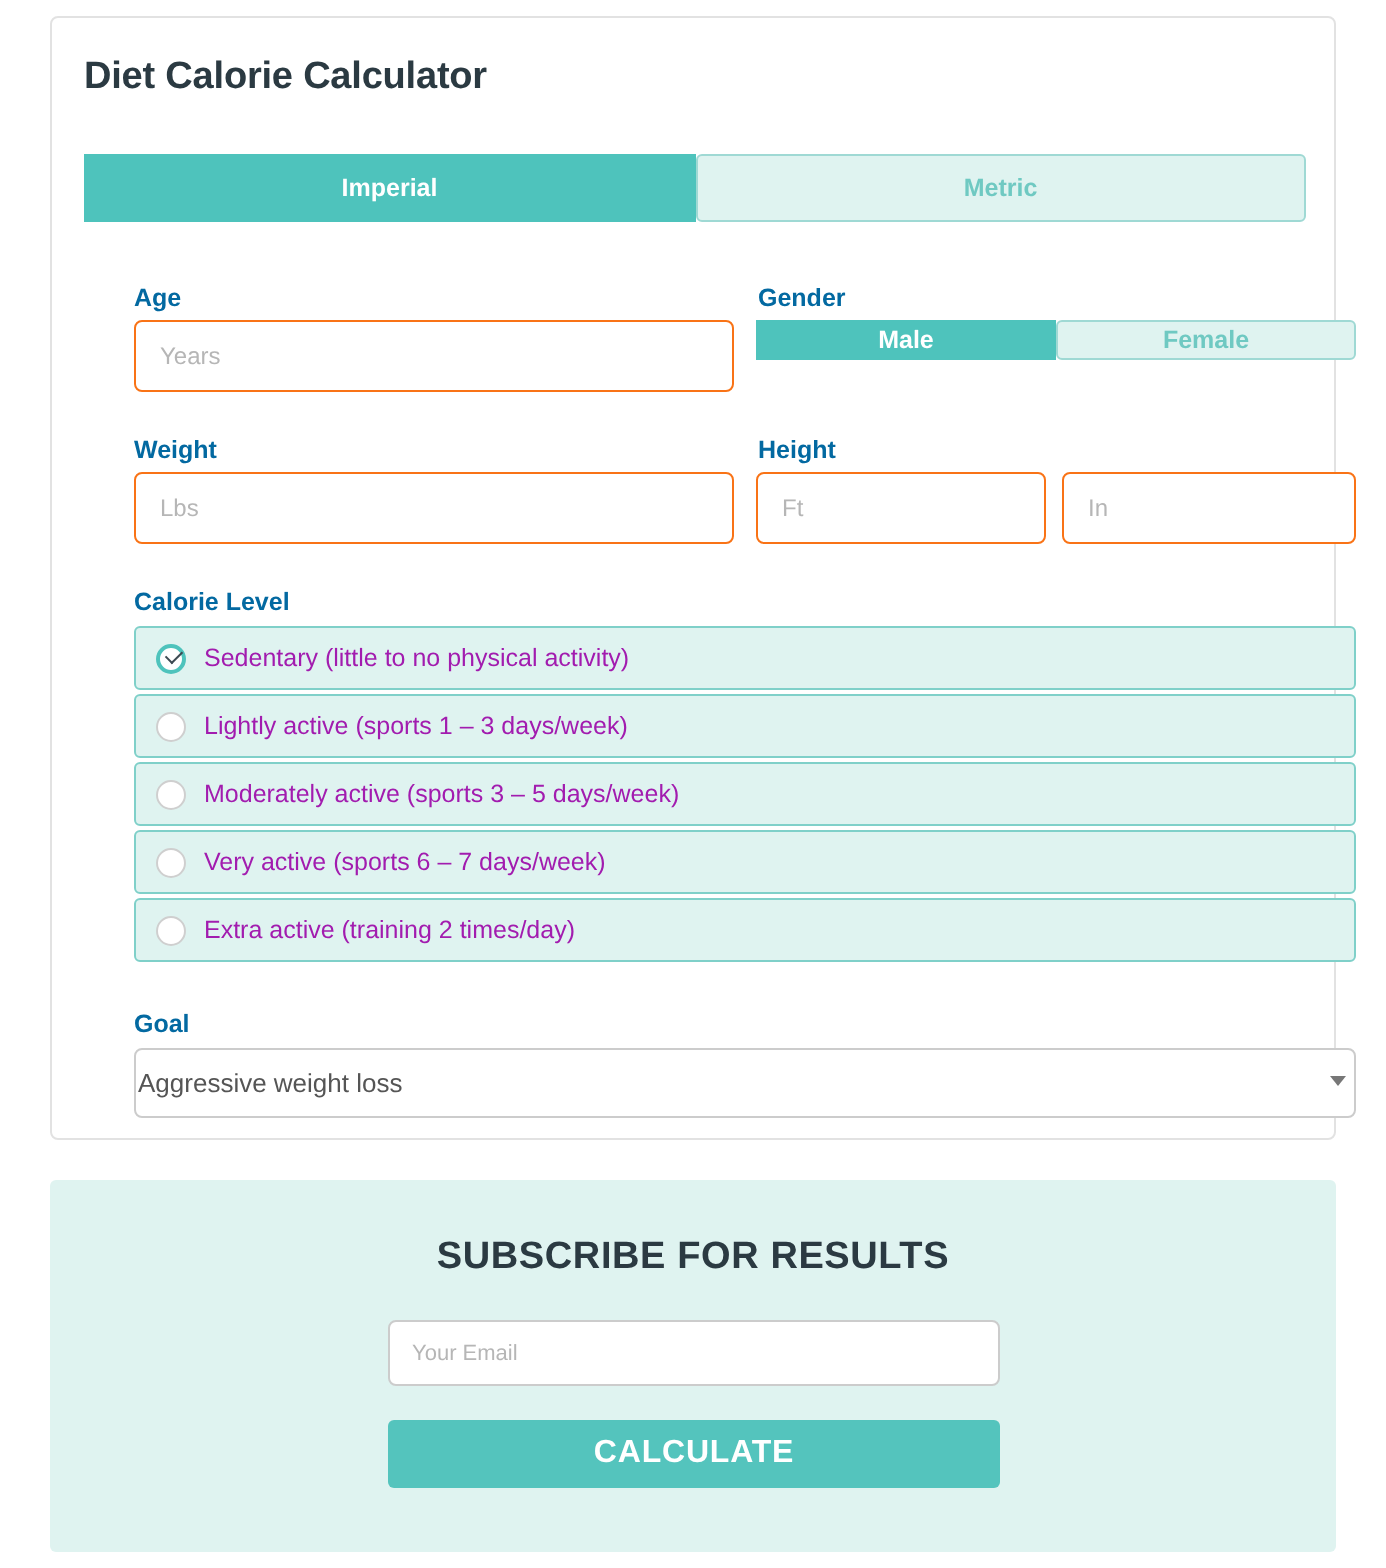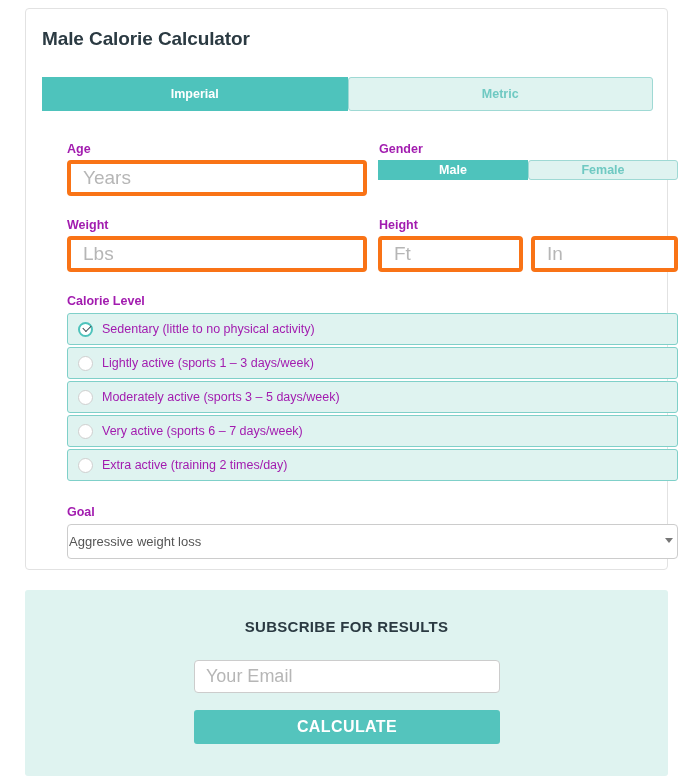--- a/index.html
+++ b/index.html
@@ -56,28 +56,28 @@
     color: #6fc9c2;
     border: 1px solid #9fd9d4;
     border-radius: 3px;
   }
 
   
   .label {
     position: absolute;
     font-size: 12.5px;
     font-weight: bold;
-    color: #a21caf;
+    color: #0369a1;
   }
   .input {
     position: absolute;
-    border: 4px solid #f97316;
-    border-radius: 4px;
-    background: #ffffff;
-    font-size: 19px;
+    border: 1px solid #f97316;
+    border-radius: 4px;
+    background: #ffffff;
+    font-size: 12px;
     color: #555555;
     padding: 0 12px;
     height: 36px;
     line-height: 34px;
     outline: none;
     font-family: "Liberation Sans", sans-serif;
   }
   .input::placeholder { color: #b6b6b6; }
 
   .lbl-age     { left: 41px; top: 133px; }
@@ -167,33 +167,33 @@
     position: absolute;
     left: 25px; top: 590px;
     width: 643px; height: 186px;
     background: #dff3f0;
     border-radius: 3px;
   }
   .subscribe-title {
     position: absolute;
     left: 0; right: 0; top: 28px;
     text-align: center;
-    font-size: 15px;
+    font-size: 19px;
     font-weight: bold;
     color: #2b3a42;
     letter-spacing: 0.3px;
   }
   .email-input {
     position: absolute;
     left: 169px; top: 70px;
     width: 306px; height: 33px;
     border: 1px solid #cccccc;
     border-radius: 4px;
     background: #ffffff;
-    font-size: 18px;
+    font-size: 11px;
     color: #555555;
     padding: 0 11px;
     outline: none;
     font-family: "Liberation Sans", sans-serif;
   }
   .email-input::placeholder { color: #b6b6b6; }
   .calc-btn {
     position: absolute;
     left: 169px; top: 120px;
     width: 306px; height: 34px;
@@ -208,21 +208,21 @@
     font-family: "Liberation Sans", sans-serif;
   }
 </style>
 </head>
 <body>
 
 <div class="page">
 
   <div class="card">
 
-    <div class="card-title">Male Calorie Calculator</div>
+    <div class="card-title">Diet Calorie Calculator</div>
 
     <div class="unit-toggle">
       <div class="seg active">Imperial</div>
       <div class="seg inactive">Metric</div>
     </div>
 
     <div class="label lbl-age">Age</div>
     <input class="input in-age" type="text" placeholder="Years" style="">
 
     <div class="label lbl-gender">Gender</div>

